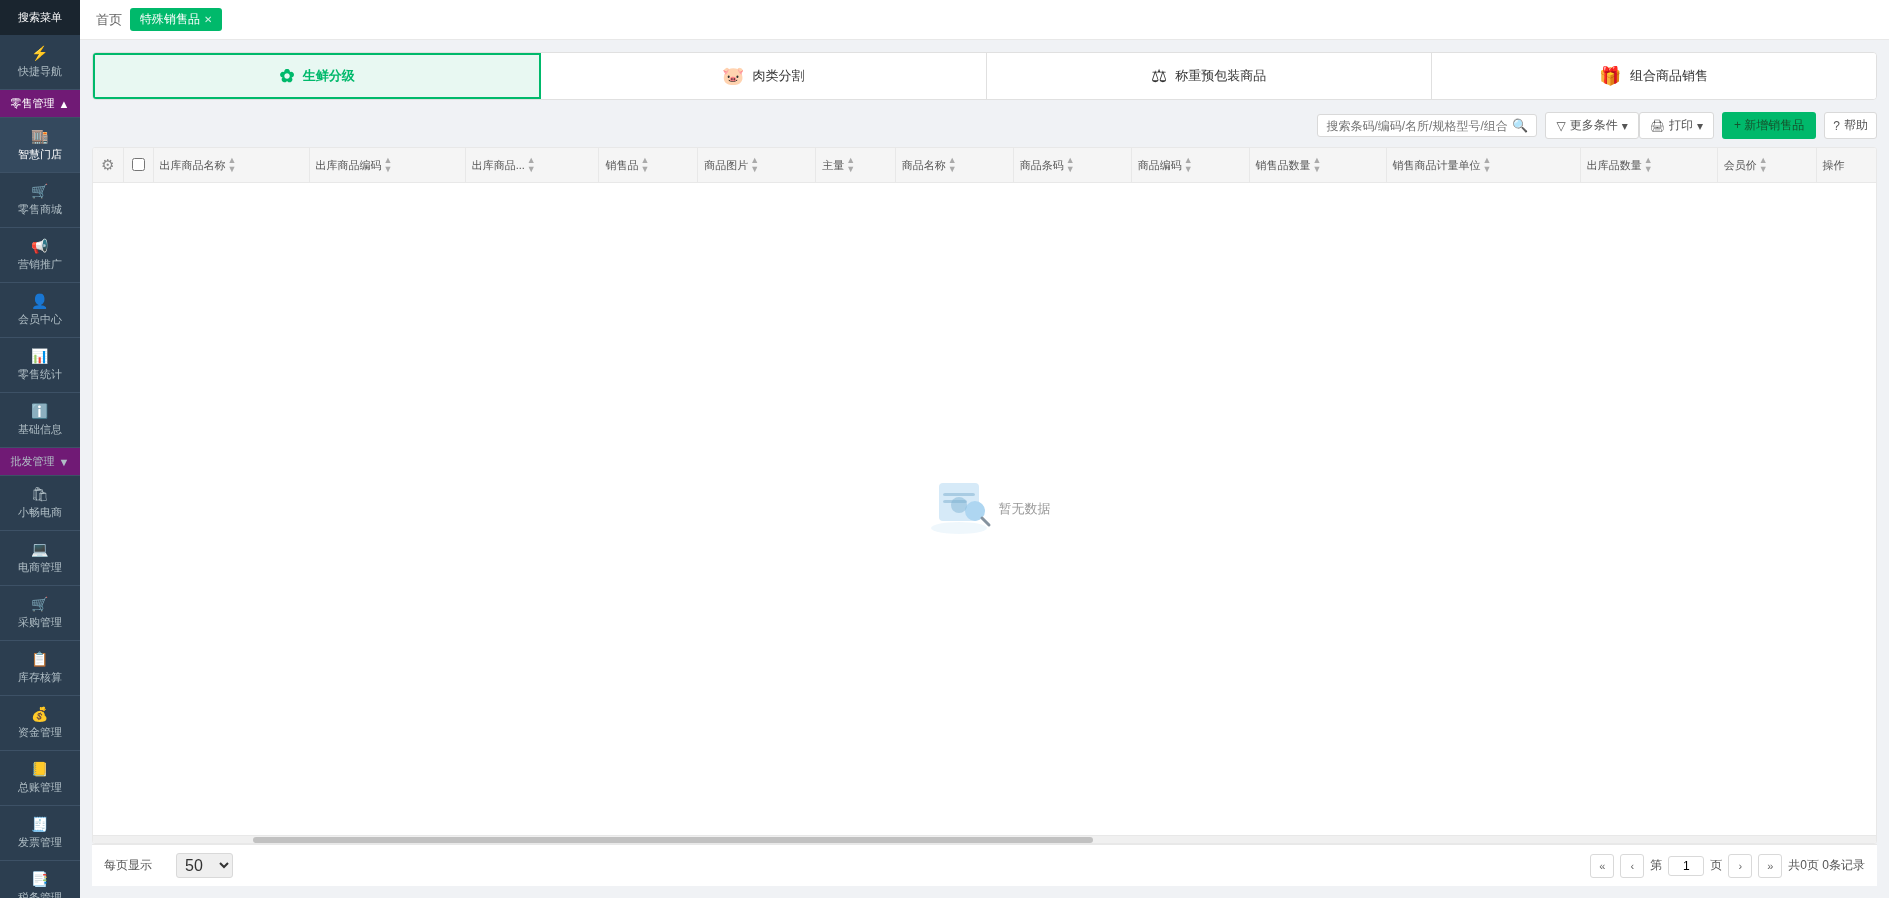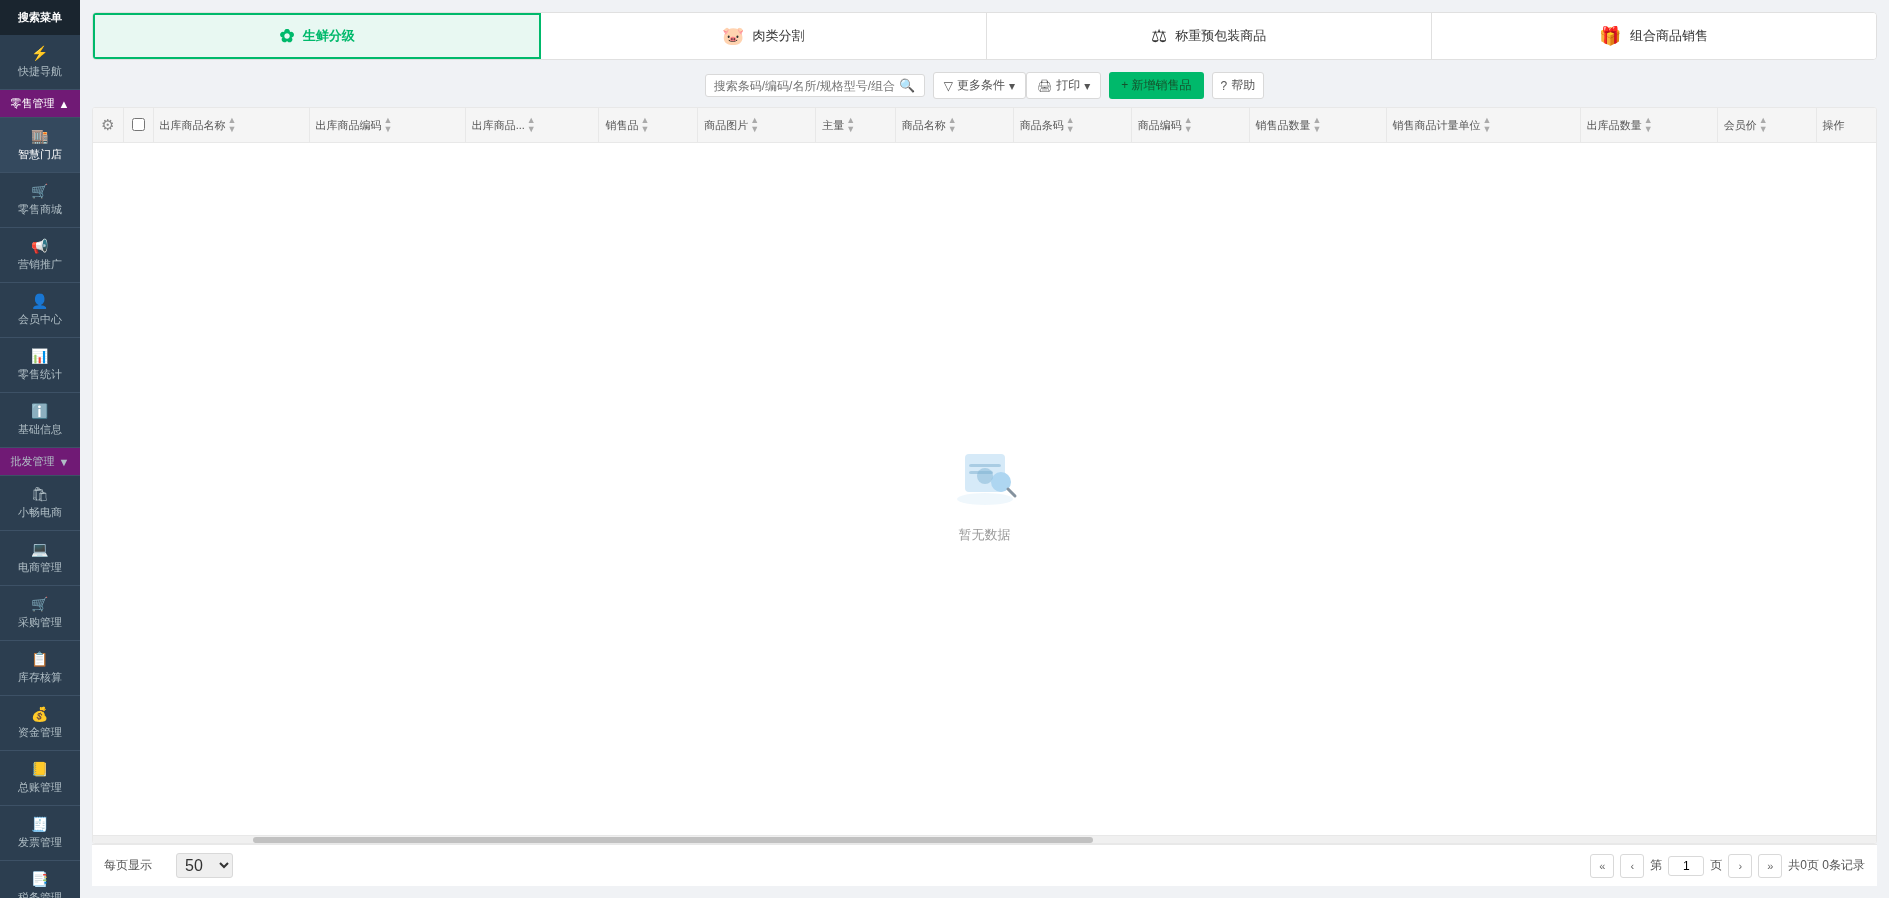--- a/index.html
+++ b/index.html
@@ -15,21 +15,21 @@
       flex-shrink: 0;
       height: 100%;
       overflow-y: auto;
     }
     .sidebar-logo {
       background: #1a252f;
       padding: 10px 0;
       text-align: center;
       color: #fff;
       font-size: 11px;
-      font-weight: bold;
+      font-weight: normal;
       height: 40px;
       display: flex;
       align-items: center;
       justify-content: center;
     }
     .sidebar-item {
       padding: 10px 4px;
       text-align: center;
       cursor: pointer;
       font-size: 11px;
@@ -134,21 +134,21 @@
       border: 2px solid #00b96b;
       color: #00b96b;
       font-weight: bold;
     }
     .cat-tab .tab-icon { font-size: 18px; }
 
     
     .toolbar {
       display: flex;
       align-items: center;
-      justify-content: center;
+      justify-content: flex-end;
       margin-bottom: 8px;
       flex-shrink: 0;
     }
     .toolbar-left {
       display: flex;
       align-items: center;
       gap: 8px;
     }
     .search-box {
       display: flex;
@@ -254,21 +254,21 @@
     .th-sort {
       display: flex;
       align-items: center;
       gap: 2px;
       cursor: pointer;
     }
     .sort-arrows { color: #aaa; font-size: 9px; display: flex; flex-direction: column; line-height: 1; }
     .empty-state {
       flex: 1;
       display: flex;
-      flex-direction: column;
+      flex-direction: row;
       align-items: center;
       justify-content: center;
       padding: 60px 0;
     }
     .empty-icon {
       width: 80px;
       height: 80px;
       margin-bottom: 12px;
     }
     .empty-text { color: #999; font-size: 13px; }
@@ -441,20 +441,27 @@
 
   <div class="sidebar-item">
     <span class="icon">📑</span>
     <span class="sidebar-item-label">税务管理</span>
   </div>
 
 </div>
 
 <div class="main">
 
+  <div class="topbar">
+    <span class="topbar-home">首页</span>
+    <div class="topbar-tag">
+      <span>特殊销售品</span>
+      <span class="close-x">✕</span>
+    </div>
+  </div>
 
   <div class="content">
 
     <div class="cat-tabs">
       <div class="cat-tab active">
         <span class="tab-icon">✿</span>
         <span>生鲜分级</span>
       </div>
       <div class="cat-tab">
         <span class="tab-icon">🐷</span>

